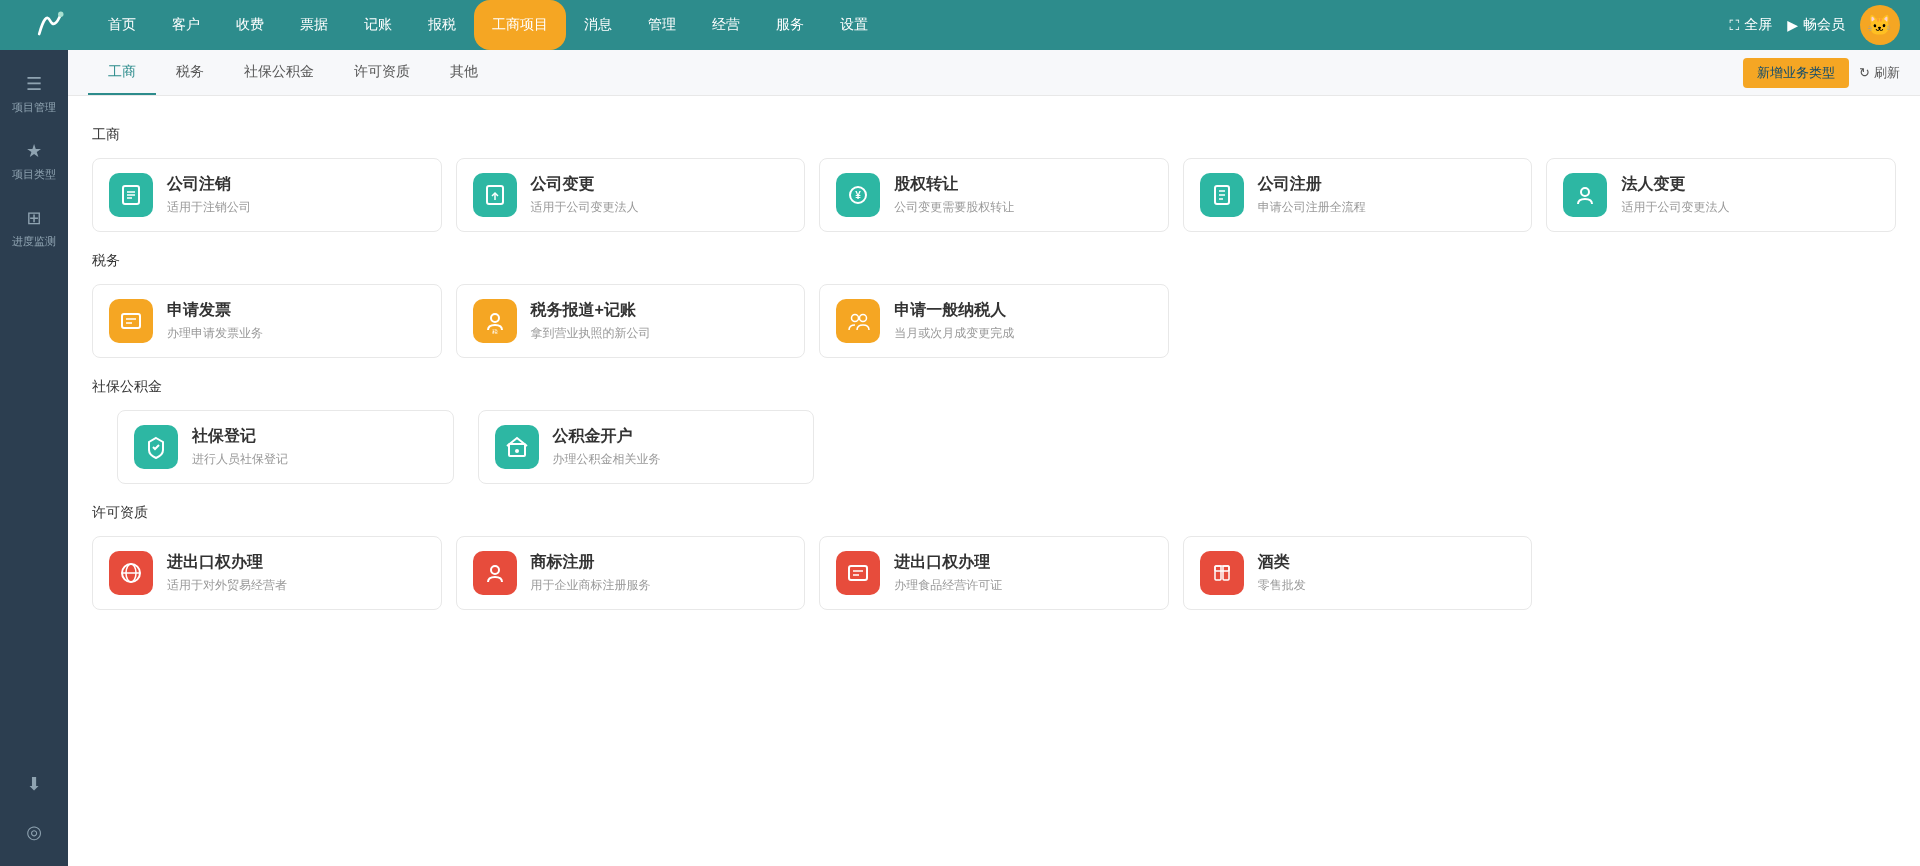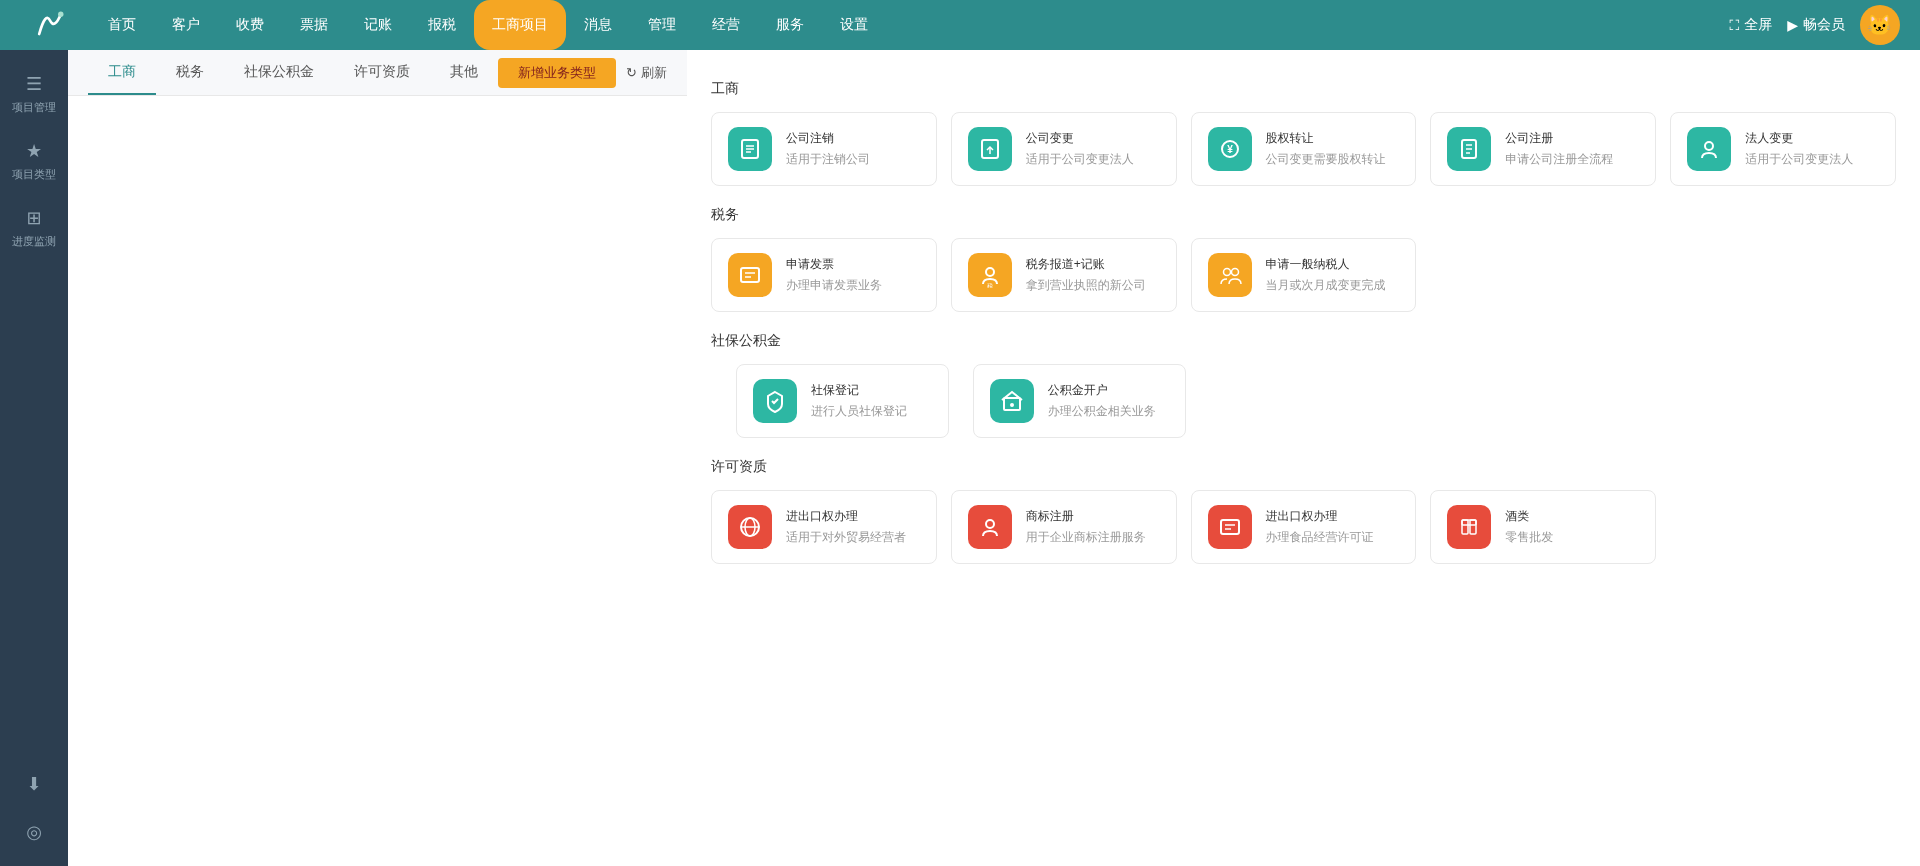--- a/index.html
+++ b/index.html
@@ -107,21 +107,21 @@
     .sidebar-bottom {
       margin-top: auto;
       width: 100%;
       padding-bottom: 10px;
     }
 
     
     .content-area {
       flex: 1;
       display: flex;
-      flex-direction: row;
+      flex-direction: column;
       overflow: hidden;
       background: #fff;
     }
 
     
     .tab-bar {
       display: flex;
       align-items: center;
       padding: 0 20px;
       background: #f7f8fa;
@@ -151,23 +151,23 @@
       border-bottom: 2px solid #2d8c8c;
       font-weight: 500;
     }
     .tab-bar-right {
       display: flex;
       align-items: center;
       gap: 10px;
     }
     .btn-add-type {
       background: #f5a623;
-      color: #7f1d1d;
+      color: #0c4a6e;
       border: none;
-      padding: 6px 20px;
+      padding: 6px 14px;
       border-radius: 4px;
       cursor: pointer;
       font-size: 13px;
     }
     .btn-refresh {
       color: #555;
       cursor: pointer;
       font-size: 13px;
       display: flex;
       align-items: center;
@@ -238,22 +238,22 @@
       justify-content: center;
       flex-shrink: 0;
       font-size: 22px;
       color: #fff;
     }
     .icon-teal { background: #2db7a3; }
     .icon-orange { background: #f5a623; }
     .icon-red { background: #e74c3c; }
     .card-info {}
     .card-title {
-      font-size: 12px;
-      font-weight: 400;
+      font-size: 16px;
+      font-weight: 700;
       color: #333;
       margin-bottom: 4px;
     }
     .card-desc {
       font-size: 12px;
       color: #999;
     }
 
     
     .scroll-content::-webkit-scrollbar { width: 8px; }

